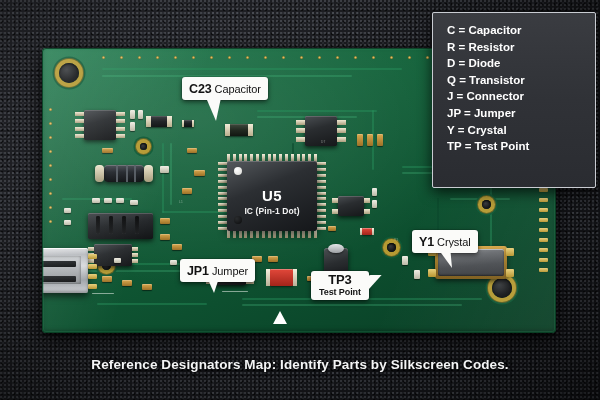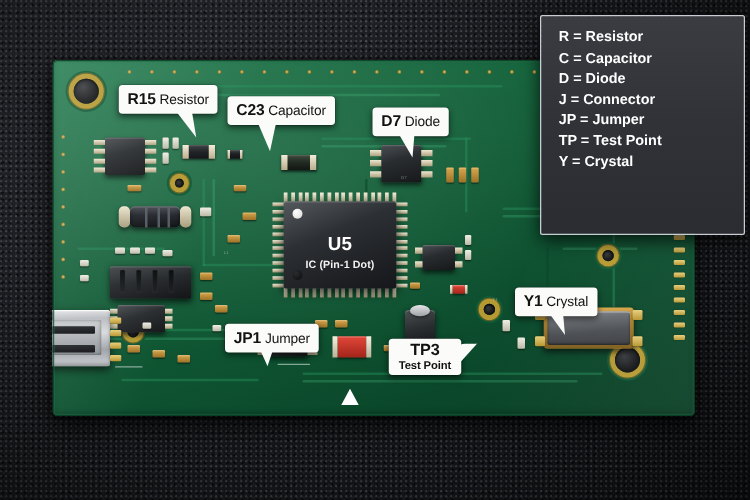--- a/index.html
+++ b/index.html
@@ -524,46 +524,30 @@
     <div class="silktxt" style="left:279px;top:92px;">D7</div>
     <div class="silktxt" style="left:352px;top:190px;">Y1</div>
     <div class="silk" style="left:50px;top:245px;width:22px;height:1px;"></div>
     <div class="silk" style="left:180px;top:243px;width:26px;height:1px;"></div>
     <div class="silk" style="left:300px;top:245px;width:20px;height:1px;"></div>
 
     <div class="pcb-sheen"></div>
     <div class="pcb-edge"></div>
   </div>
 
-  <div class="cal" style="left:95px;top:68px;">
-    <div class="box">
-      <span class="d">R15</span><span class="n"> Resistor</span>
-    </div>
-    <svg width="40" height="28" style="position:absolute;left:42px;top:16px;">
-      <polygon points="0,0 16,2 20,26" fill="#fbfbf9"></polygon>
-    </svg>
-  </div>
 
   <div class="cal" style="left:182px;top:77px;">
     <div class="box">
       <span class="d">C23</span><span class="n"> Capacitor</span>
     </div>
     <svg width="34" height="30" style="position:absolute;left:22px;top:16px;">
       <polygon points="0,0 18,0 12,28" fill="#fbfbf9"></polygon>
     </svg>
   </div>
 
-  <div class="cal" style="left:298px;top:86px;">
-    <div class="box">
-      <span class="d">D7</span><span class="n"> Diode</span>
-    </div>
-    <svg width="34" height="28" style="position:absolute;left:18px;top:16px;">
-      <polygon points="0,0 16,0 14,24" fill="#fbfbf9"></polygon>
-    </svg>
-  </div>
 
 
 
 
   <div class="cal" style="left:180px;top:259px;">
     <div class="box">
       <span class="d">JP1</span><span class="n"> Jumper</span>
     </div>
     <svg width="26" height="22" style="position:absolute;left:26px;top:16px;">
       <polygon points="0,0 14,0 8,18" fill="#fbfbf9"></polygon>
@@ -587,23 +571,25 @@
     <svg width="28" height="26" style="position:absolute;left:24px;top:16px;">
       <polygon points="0,0 14,0 16,22" fill="#fbfbf9"></polygon>
     </svg>
   </div>
 
   <svg width="16" height="14" style="position:absolute;left:272px;top:311px;z-index:41;">
     <polygon points="8,0 15,13 1,13" fill="#ffffff"></polygon>
   </svg>
 
   <div class="legend">
+    <div class="row"><span>C</span><span> = </span><span>Capacitor</span></div>
     <div class="row"><span>R</span><span> = </span><span>Resistor</span></div>
-    <div class="row"><span>C</span><span> = </span><span>Capacitor</span></div>
     <div class="row"><span>D</span><span> = </span><span>Diode</span></div>
+    <div class="row"><span>Q</span><span> = </span><span>Transistor</span></div>
     <div class="row"><span>J</span><span> = </span><span>Connector</span></div>
     <div class="row"><span>JP</span><span> = </span><span>Jumper</span></div>
+    <div class="row"><span>Y</span><span> = </span><span>Crystal</span></div>
     <div class="row"><span>TP</span><span> = </span><span>Test Point</span></div>
-    <div class="row"><span>Y</span><span> = </span><span>Crystal</span></div>
   </div>
 
+  <div class="caption">Reference Designators Map: Identify Parts by Silkscreen Codes.</div>
 
 </div>
 
 </body></html>

